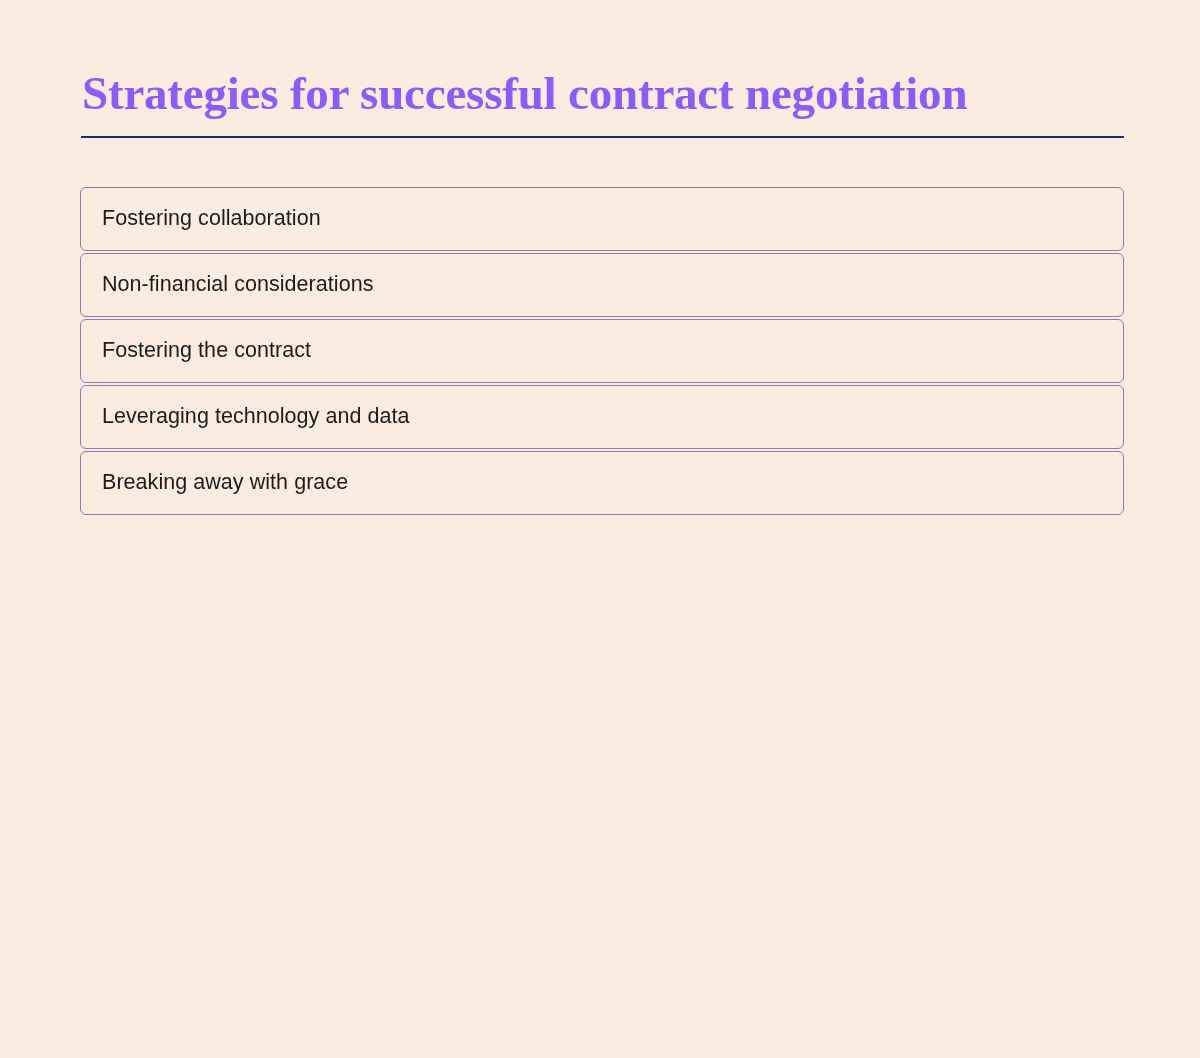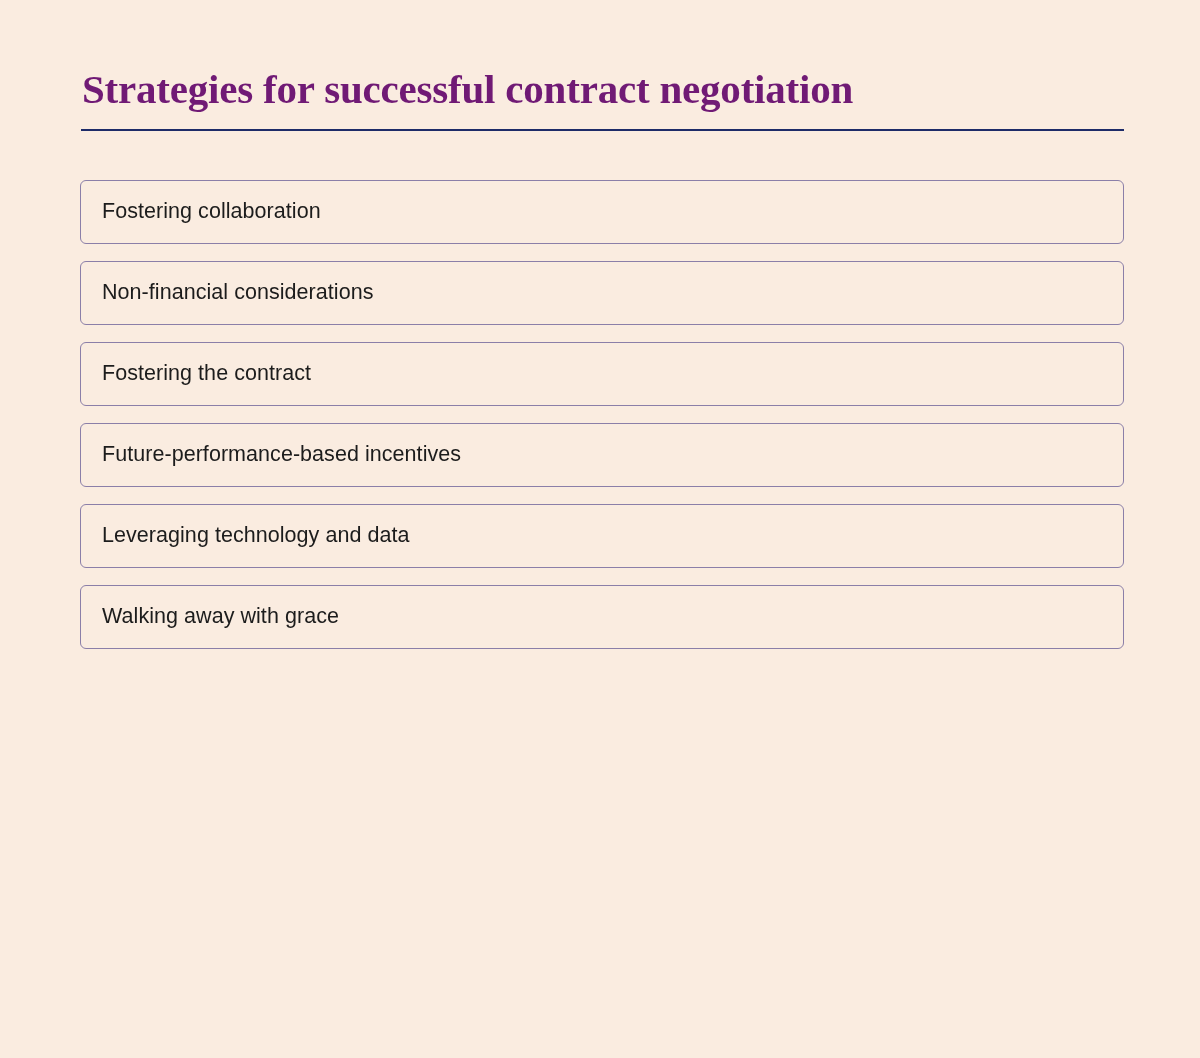--- a/index.html
+++ b/index.html
@@ -16,38 +16,38 @@
   .page {
     position: relative;
     width: 1200px;
     height: 1058px;
     box-sizing: border-box;
     padding: 52px 78px 40px 80px;
   }
   .title {
     font-family: "Liberation Serif", serif;
     font-weight: bold;
-    font-size: 41px;
+    font-size: 47px;
     line-height: 1.15;
-    color: #701a75;
+    color: #8b5cf6;
     letter-spacing: -0.2px;
     margin: 0;
     padding: 14px 0 16px 2px;
   }
   .title-rule {
     height: 2px;
     background: #1d2b68;
     width: 1043px;
     margin: 0 0 0 1px;
   }
   .list {
     margin-top: 49px;
     display: flex;
     flex-direction: column;
-    gap: 17px;
+    gap: 2px;
     justify-content: space-between;
   }
   .list-item {
     box-sizing: border-box;
     width: 1044px;
     height: 64px;
     border: 1px solid #8b7fa8;
     border-radius: 6px;
     background: #faece0;
     display: flex;
@@ -78,29 +78,26 @@
 
     <div class="list-item">
       <span class="list-item-label">Non-financial considerations</span>
     </div>
 
 
     <div class="list-item">
       <span class="list-item-label">Fostering the contract</span>
     </div>
 
-    <div class="list-item">
-      <span class="list-item-label">Future-performance-based incentives</span>
-    </div>
 
 
     <div class="list-item">
       <span class="list-item-label">Leveraging technology and data</span>
     </div>
 
 
     <div class="list-item">
-      <span class="list-item-label">Walking away with grace</span>
+      <span class="list-item-label">Breaking away with grace</span>
     </div>
 
 
   </div>
 </div>
 
 </body></html>

